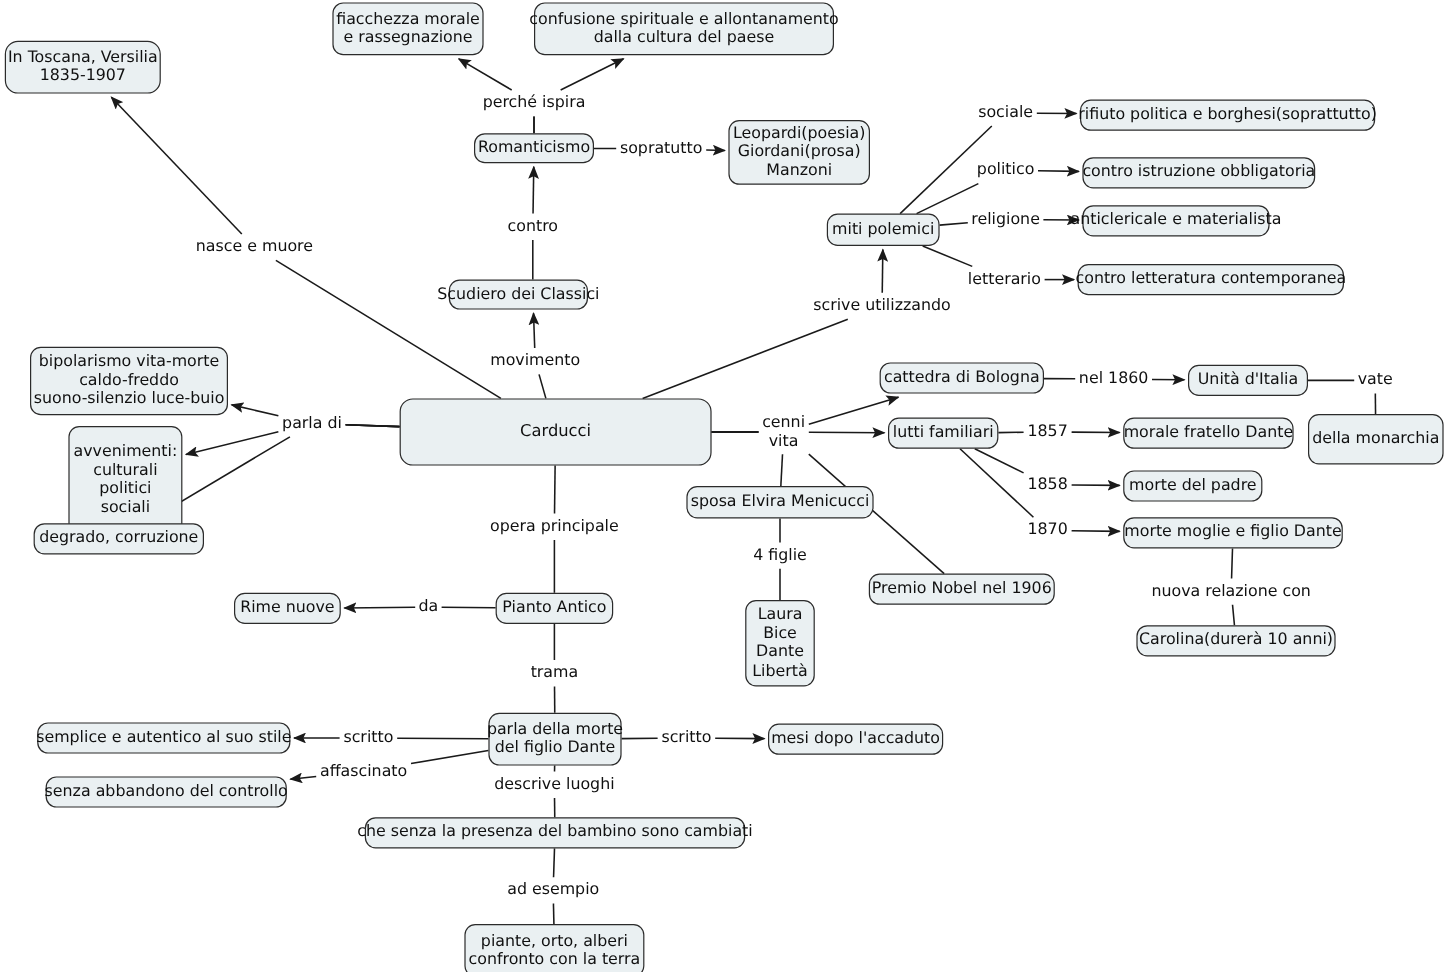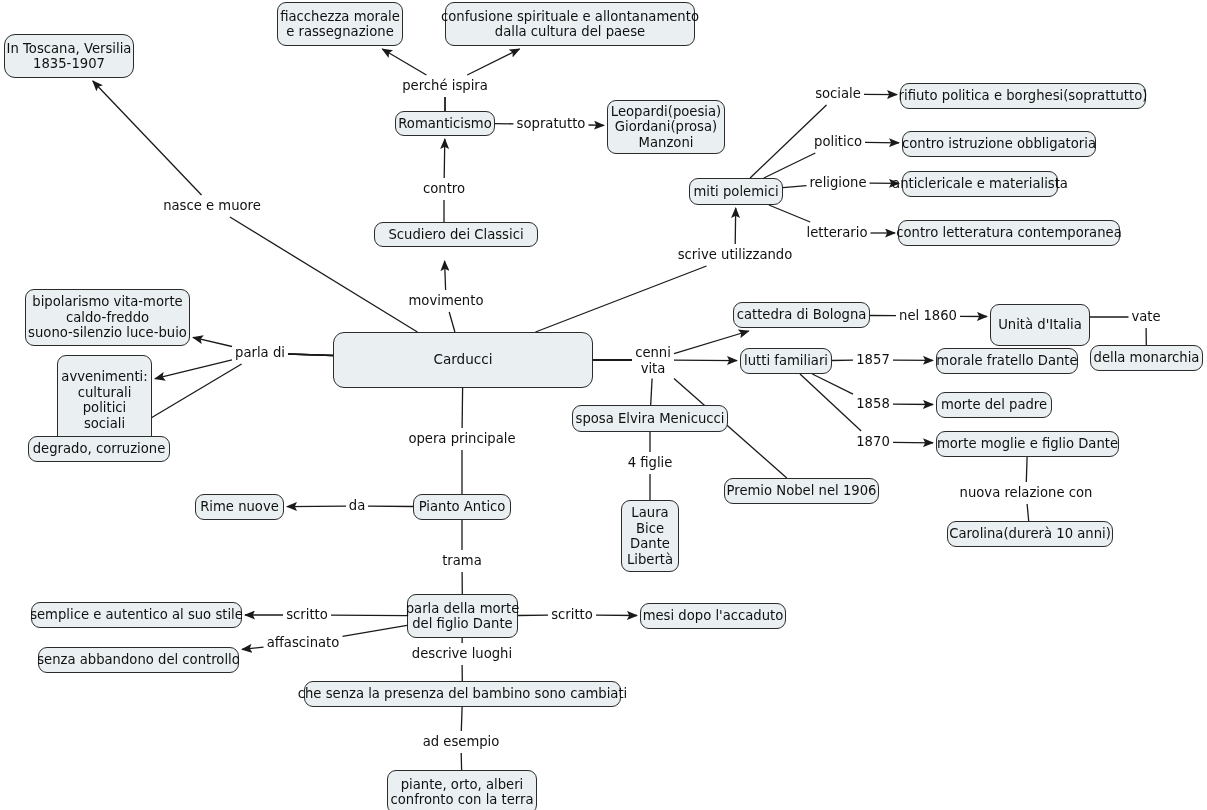--- a/index.html
+++ b/index.html
@@ -141,38 +141,38 @@
       <div class="node" style="left: 4px; top: 34px; width: 130px; height: 44px; border-radius: 11px;">In Toscana, Versilia
 1835-1907</div>
       <div class="node" style="left: 277px; top: 2px; width: 126px; height: 44px;">fiacchezza morale
 e rassegnazione</div>
       <div class="node" style="left: 445px; top: 2px; width: 250px; height: 44px;">confusione spirituale e allontanamento
 dalla cultura del paese</div>
       <div class="node" style="left: 395px; top: 111px; width: 100px; height: 25px;">Romanticismo</div>
       <div class="node" style="left: 607px; top: 100px; width: 118px; height: 54px;">Leopardi(poesia)
 Giordani(prosa)
 Manzoni</div>
-      <div class="node" style="left: 374px; top: 222px; width: 164px; height: 25px;">Scudiero dei Classici</div>
+      <div class="node" style="left: 374px; top: 233px; width: 116px; height: 25px;">Scudiero dei Classici</div>
       <div class="node" style="left: 689px; top: 178px; width: 94px; height: 27px;">miti polemici</div>
       <div class="node" style="left: 900px; top: 83px; width: 246px; height: 26px;">rifiuto politica e borghesi(soprattutto)</div>
       <div class="node" style="left: 902px; top: 131px; width: 194px; height: 26px;">contro istruzione obbligatoria</div>
       <div class="node" style="left: 902px; top: 171px; width: 156px; height: 26px;">anticlericale e materialista</div>
       <div class="node" style="left: 898px; top: 220px; width: 222px; height: 26px;">contro letteratura contemporanea</div>
       <div class="node" style="left: 25px; top: 289px; width: 165px; height: 57px;">bipolarismo vita-morte
 caldo-freddo
 suono-silenzio luce-buio</div>
       <div class="node" style="left: 57px; top: 355px; width: 95px; height: 90px;">avvenimenti:
 culturali
 politici
 sociali</div>
       <div class="node" style="left: 28px; top: 436px; width: 142px; height: 26px;">degrado, corruzione</div>
       <div class="node center" style="left: 333px; top: 332px; width: 260px; height: 56px;">Carducci</div>
       <div class="node" style="left: 733px; top: 302px; width: 137px; height: 26px;">cattedra di Bologna</div>
-      <div class="node" style="left: 990px; top: 304px; width: 100px; height: 42px;">Unità d'Italia</div>
-      <div class="node" style="left: 1090px; top: 345px; width: 113px; height: 26px;">della monarchia</div>
+      <div class="node" style="left: 990px; top: 304px; width: 100px; height: 26px;">Unità d'Italia</div>
+      <div class="node" style="left: 1090px; top: 345px; width: 113px; height: 42px;">della monarchia</div>
       <div class="node" style="left: 740px; top: 348px; width: 92px; height: 26px; text-align: right;">lutti familiari</div>
       <div class="node" style="left: 936px; top: 348px; width: 142px; height: 26px;">morale fratello Dante</div>
       <div class="node" style="left: 936px; top: 392px; width: 116px; height: 26px;">morte del padre</div>
       <div class="node" style="left: 936px; top: 431px; width: 183px; height: 26px;">morte moglie e figlio Dante</div>
       <div class="node" style="left: 947px; top: 521px; width: 166px; height: 26px;">Carolina(durerà 10 anni)</div>
       <div class="node" style="left: 572px; top: 405px; width: 156px; height: 27px;">sposa Elvira Menicucci</div>
       <div class="node" style="left: 621px; top: 500px; width: 58px; height: 72px;">Laura
 Bice
 Dante
 Libertà</div>

